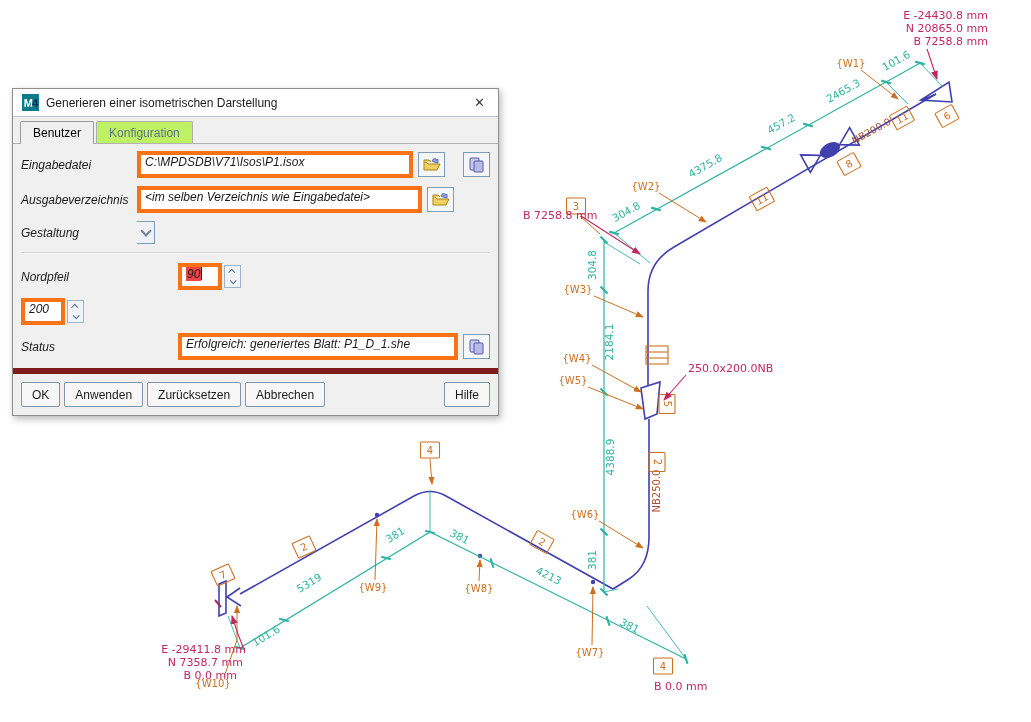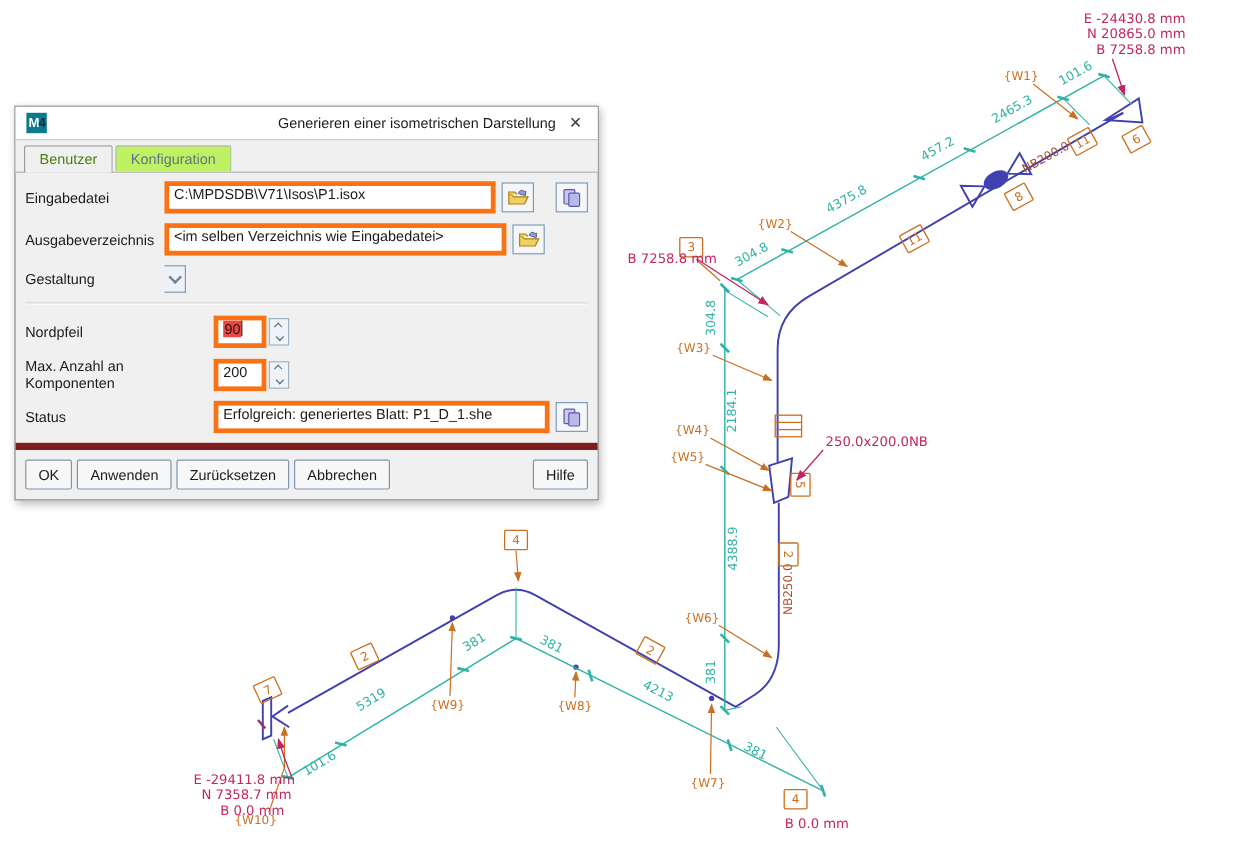--- a/index.html
+++ b/index.html
@@ -9,27 +9,27 @@
 
   
   .dialog{position:absolute;left:12px;top:88px;width:485px;background:#f0f0f0;
           border:1px solid #8e8e8e;box-shadow:2px 3px 7px rgba(0,0,0,.28);
           font-size:12px;color:#1b1b1b;}
   .titlebar{height:27px;background:#ffffff;display:flex;align-items:center;gap:7px;
             padding:0 9px;border-bottom:1px solid #b9c4ce;}
   .appicon{width:17px;height:17px;background:#0b7b8a;display:flex;align-items:center;
            justify-content:center;font-weight:bold;font-size:11px;letter-spacing:-1px;flex:none;}
   .appicon .m{color:#ffffff;} .appicon .f{color:#0a2d50;}
-  .title{flex:1;white-space:nowrap;text-align:right;}
+  .title{flex:1;white-space:nowrap;}
   .closebtn{font-size:13px;color:#3c3c3c;padding:2px 4px;cursor:default;}
   .tabs{display:flex;gap:2px;padding:4px 0 0 7px;border-bottom:1px solid #b3b3b3;background:#f0f0f0;}
   .tab{padding:4px 12px 3px;border:1px solid #b0b0b0;border-bottom:none;border-radius:2px 2px 0 0;
        background:#bef264;color:#5f7482;margin-bottom:0;}
-  .tab.active{background:#f0f0f0;color:#4d7c0f;margin-bottom:-1px;padding-bottom:4px;border-color:#9a9a9a;}
-  .content{padding:7px 8px 0 8px;}
+  .tab.active{background:#f0f0f0;color:#000000;margin-bottom:-1px;padding-bottom:4px;border-color:#9a9a9a;}
+  .content{padding:7px 8px 0 8px;font-style:italic;}
   .row{display:flex;align-items:center;margin-bottom:8px;}
   .row .lbl{width:116px;flex:none;}
   .rowB .lbl{width:157px;flex:none;}
   .field{height:19px;border:4px solid #f97316;background:#fff;display:flex;align-items:flex-start;
          padding:0 4px;overflow:hidden;white-space:nowrap;}
   .f-file{width:269px;}
   .f-status{width:269px;}
   .f-select{width:196px;}
   .f-spin{width:28px;}
   .ddbtn{width:17px;height:21px;border:1px solid #7f9db9;border-left:none;background:#eef2f7;
@@ -327,21 +327,20 @@
           <div class="sb">
               <div class="chev-u"></div>
             </div>
           <div class="sb">
               <div class="chev-d"></div>
             </div>
         </div>
       </div>
 
       <div class="row rowB">
-        <span class="lbl">Max. Anzahl an Komponenten</span>
         <div class="field f-spin">
           <span>200</span>
         </div>
         <div class="spinner">
           <div class="sb">
               <div class="chev-u"></div>
             </div>
           <div class="sb">
               <div class="chev-d"></div>
             </div>

